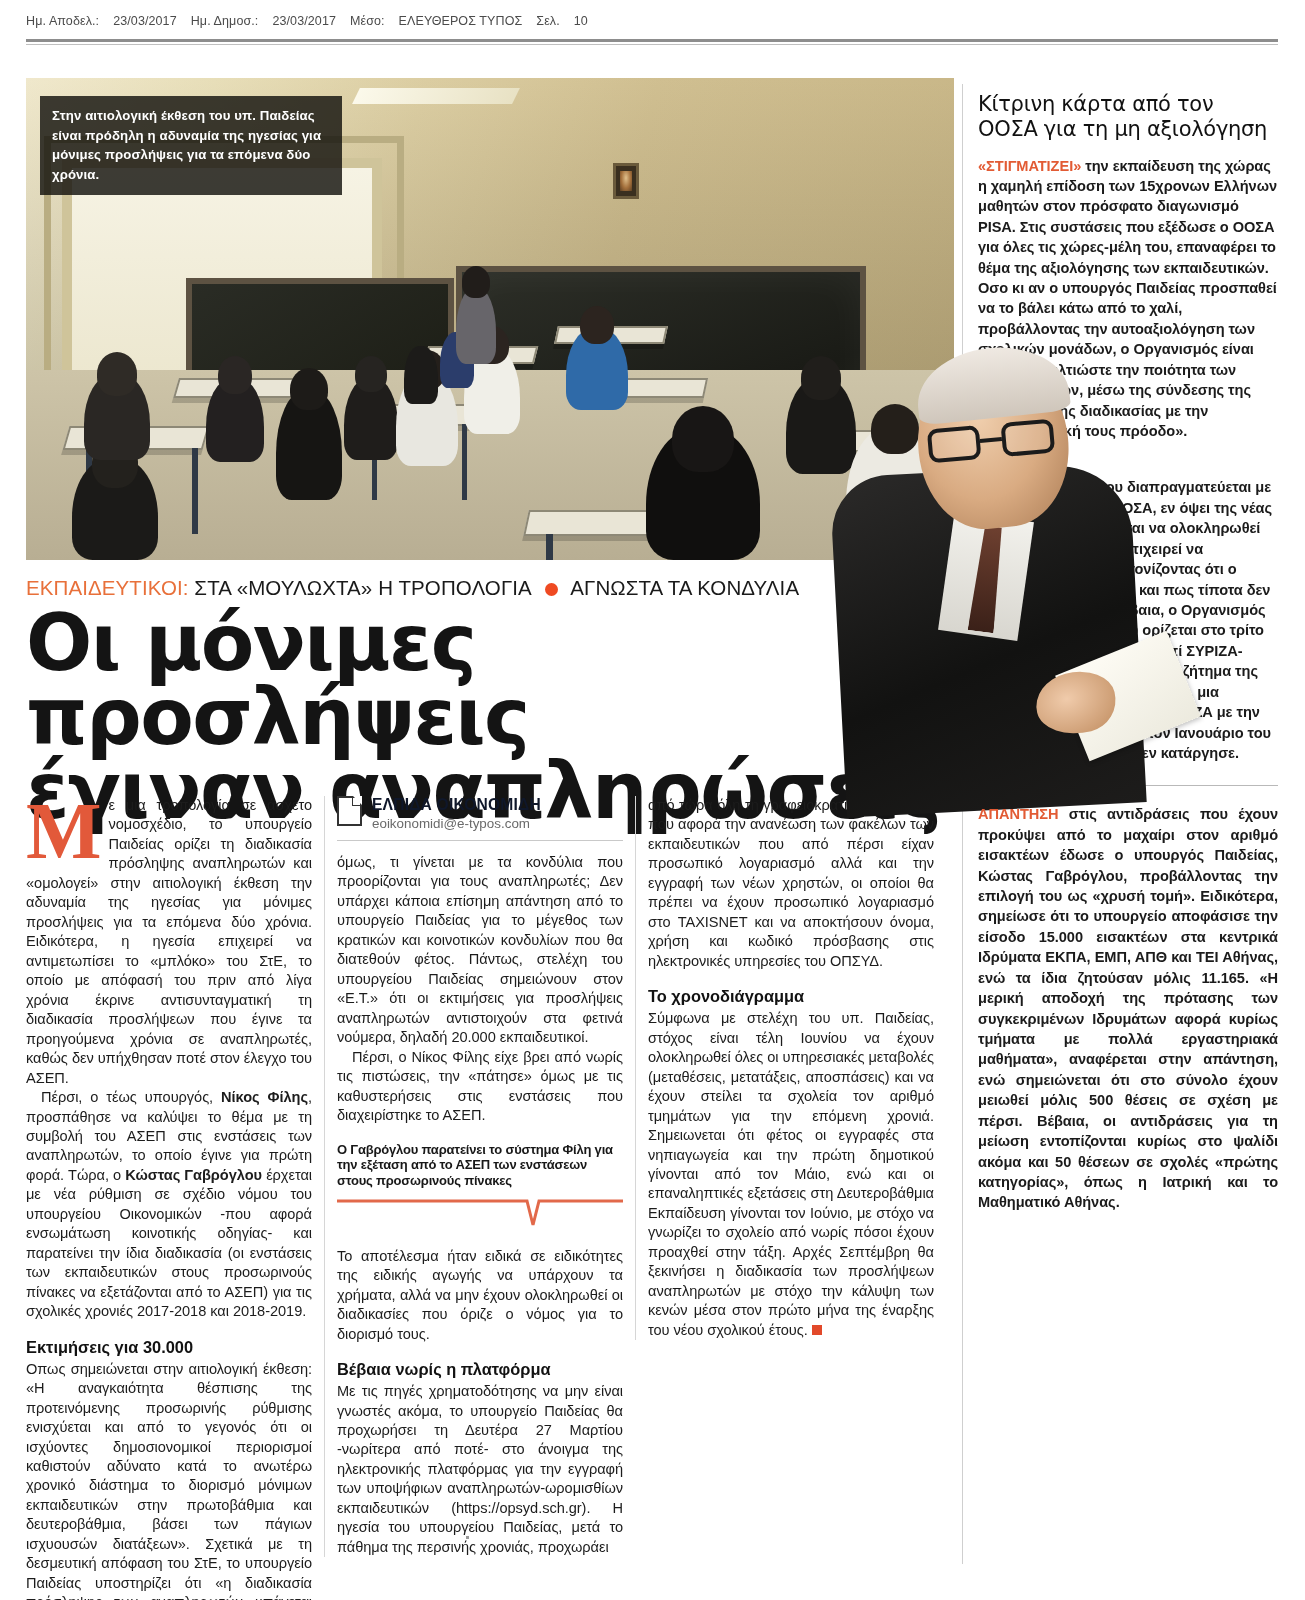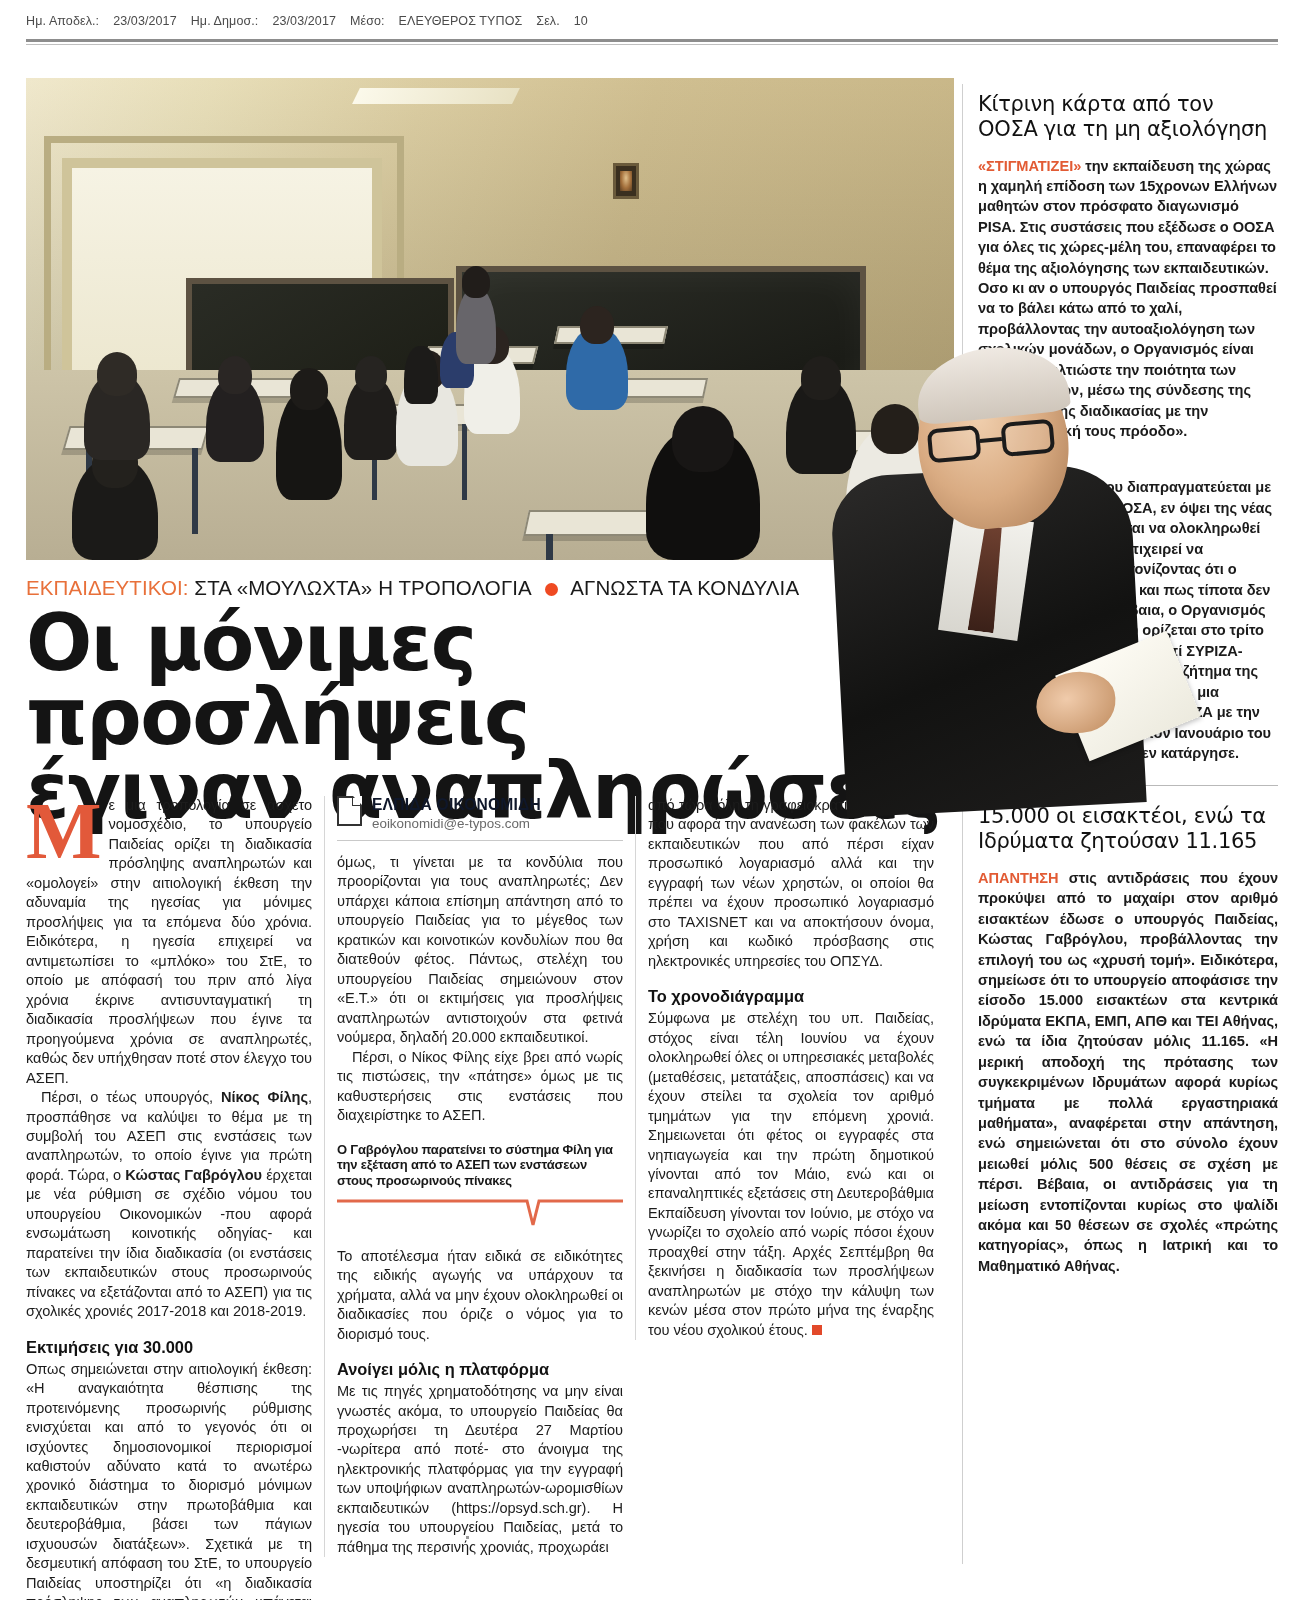--- a/index.html
+++ b/index.html
@@ -323,20 +323,21 @@
       <div class="stu" style="left:620px;top:350px;width:114px;height:132px;background:#100f0e;">
         <div class="head" style="background:#181615;width:62px;height:66px;"></div>
       </div>
       <div class="stu" style="left:760px;top:300px;width:70px;height:96px;background:#1a1917;">
         <div class="head" style="background:#201e1b;width:40px;height:44px;"></div>
       </div>
       <div class="stu" style="left:820px;top:348px;width:98px;height:134px;background:#eceae2;">
         <div class="head" style="background:#241f1a;width:48px;height:50px;"></div>
       </div>
 
+      <div class="caption">Στην αιτιολογική έκθεση του υπ. Παιδείας είναι πρόδηλη η αδυναμία της ηγεσίας για μόνιμες προσλήψεις για τα επόμενα δύο χρόνια.</div>
     </div>
 
     <div class="kicker">
       <span class="tag">ΕΚΠΑΙΔΕΥΤΙΚΟΙ:</span>
       <span>ΣΤΑ «ΜΟΥΛΩΧΤΑ» Η ΤΡΟΠΟΛΟΓΙΑ</span>
       <span class="dot"></span>
       <span>ΑΓΝΩΣΤΑ ΤΑ ΚΟΝΔΥΛΙΑ</span>
     </div>
 
     <h1 class="headline">
@@ -365,21 +366,21 @@
         <div class="byline-rule"></div>
         <p class="body">όμως, τι γίνεται με τα κονδύλια που προορίζονται για τους αναπληρωτές; Δεν υπάρχει κάποια επίσημη απάντηση από το υπουργείο Παιδείας για το μέγεθος των κρατικών και κοινοτικών κονδυλίων που θα διατεθούν φέτος. Πάντως, στελέχη του υπουργείου Παιδείας σημειώνουν στον «Ε.Τ.» ότι οι εκτιμήσεις για προσλήψεις αναπληρωτών αντιστοιχούν στα φετινά νούμερα, δηλαδή 20.000 εκπαιδευτικοί.</p>
         <p class="body">Πέρσι, ο Νίκος Φίλης είχε βρει από νωρίς τις πιστώσεις, την «πάτησε» όμως με τις καθυστερήσεις στις ενστάσεις που διαχειρίστηκε το ΑΣΕΠ.</p>
         <div class="pull">Ο Γαβρόγλου παρατείνει το σύστημα Φίλη για την εξέταση από το ΑΣΕΠ των ενστάσεων στους προσωρινούς πίνακες</div>
         <div class="pull-rule">
           <svg width="286" height="34" viewBox="0 0 286 34">
             <polyline points="0,4 190,4 196,28 202,4 286,4" fill="none" stroke="#e2694a" stroke-width="3"></polyline>
           </svg>
         </div>
         <p class="body">Το αποτέλεσμα ήταν ειδικά σε ειδικότητες της ειδικής αγωγής να υπάρχουν τα χρήματα, αλλά να μην έχουν ολοκληρωθεί οι διαδικασίες που όριζε ο νόμος για το διορισμό τους.</p>
-        <h3 class="sub">Ανοίγει μόλις η πλατφόρμα</h3>
+        <h3 class="sub">Βέβαια νωρίς η πλατφόρμα</h3>
         <p class="body">Με τις πηγές χρηματοδότησης να μην είναι γνωστές ακόμα, το υπουργείο Παιδείας θα προχωρήσει τη Δευτέρα 27 Μαρτίου -νωρίτερα από ποτέ- στο άνοιγμα της ηλεκτρονικής πλατφόρμας για την εγγραφή των υποψήφιων αναπληρωτών-ωρομισθίων εκπαιδευτικών (https://opsyd.sch.gr). Η ηγεσία του υπουργείου Παιδείας, μετά το πάθημα της περσινής χρονιάς, προχωράει</p>
       </div>
 
       <div class="col col3">
         <div class="sep"></div>
         <p class="body">από τώρα όλη τη γραφειοκρατική διαδικασία που αφορά την ανανέωση των φακέλων των εκπαιδευτικών που από πέρσι είχαν προσωπικό λογαριασμό αλλά και την εγγραφή των νέων χρηστών, οι οποίοι θα πρέπει να έχουν προσωπικό λογαριασμό στο TAXISNET και να αποκτήσουν όνομα, χρήση και κωδικό πρόσβασης στις ηλεκτρονικές υπηρεσίες του ΟΠΣΥΔ.</p>
         <h3 class="sub">Το χρονοδιάγραμμα</h3>
         <p class="body" style="shape-outside:polygon(100% 150px,100% 100%,58% 100%,58% 150px);">
           <span>Σύμφωνα με στελέχη του υπ. Παιδείας, στόχος είναι τέλη Ιουνίου να έχουν ολοκληρωθεί όλες οι υπηρεσιακές μεταβολές (μεταθέσεις, μετατάξεις, αποσπάσεις) και να έχουν στείλει τα σχολεία τον αριθμό τμημάτων για την επόμενη χρονιά. Σημειωνεται ότι φέτος οι εγγραφές στα νηπιαγωγεία και την πρώτη δημοτικού γίνονται από τον Μάιο, ενώ και οι επαναληπτικές εξετάσεις στη Δευτεροβάθμια Εκπαίδευση γίνονται τον Ιούνιο, με στόχο να γνωρίζει το σχολείο από νωρίς πόσοι έχουν προαχθεί στην τάξη. Αρχές Σεπτέμβρη θα ξεκινήσει η διαδικασία των προσλήψεων αναπληρωτών με στόχο την κάλυψη των κενών μέσα στον πρώτο μήνα της έναρξης του νέου σχολικού έτους.</span><span class="endmark"></span>
         </p>
@@ -390,21 +391,20 @@
 
   <div class="right-rail">
 
     <h2 class="rail-h">Κίτρινη κάρτα από τον ΟΟΣΑ για τη μη αξιολόγηση</h2>
     <p class="rail-p"><span class="rail-lead">«ΣΤΙΓΜΑΤΙΖΕΙ»</span><span> την εκπαίδευση της χώρας η χαμηλή επίδοση των 15χρονων Ελλήνων μαθητών στον πρόσφατο διαγωνισμό PISA. Στις συστάσεις που εξέδωσε ο ΟΟΣΑ για όλες τις χώρες-μέλη του, επαναφέρει το θέμα της αξιολόγησης των εκπαιδευτικών. Οσο κι αν ο υπουργός Παιδείας προσπαθεί να το βάλει κάτω από το χαλί, προβάλλοντας την αυτοαξιολόγηση των σχολικών μονάδων, ο Οργανισμός είναι σαφής: «Βελτιώστε την ποιότητα των εκπαιδευτικών, μέσω της σύνδεσης της εκπαιδευτικής διαδικασίας με την επαγγελματική τους πρόοδο».</span></p>
     <h3 class="rail-sub">«Πάγωσε»</h3>
     <p class="rail-p">Ο κ. Γαβρόγλου, που διαπραγματεύεται με εκπροσώπους του ΟΟΣΑ, εν όψει της νέας έκθεσης που αναμένεται να ολοκληρωθεί στο τέλος του έτους, επιχειρεί να υποβαθμίσει το θέμα, τονίζοντας ότι ο ΟΟΣΑ κάνει συστάσεις και πως τίποτα δεν είναι υποχρεωτικό. Βέβαια, ο Οργανισμός -η συμβολή του οποίου ορίζεται στο τρίτο Μνημόνιο που ψηφίστηκε επί ΣΥΡΙΖΑ- επανέρχεται πολύ συχνά στο ζήτημα της αξιολόγησης στην εκπαίδευση, μια πρωτοβουλία την οποία ο ΣΥΡΙΖΑ με την άνοδό του στην εξουσία τον Ιανουάριο του 2015 «πάγωσε», αλλά δεν κατάργησε.</p>
 
     <div class="rail-rule"></div>
 
-    <h2 class="rail-h">15.000 οι εισακτέοι, ενώ τα Ιδρύματα ζητούσαν 11.165</h2>
 
     <div class="minister">
       <div class="min-body"></div>
       <div class="min-shirt"></div>
       <div class="min-tie"></div>
       <div class="min-head"></div>
       <div class="min-hair"></div>
       <div class="min-glass">
           <i></i>
           <b></b>

